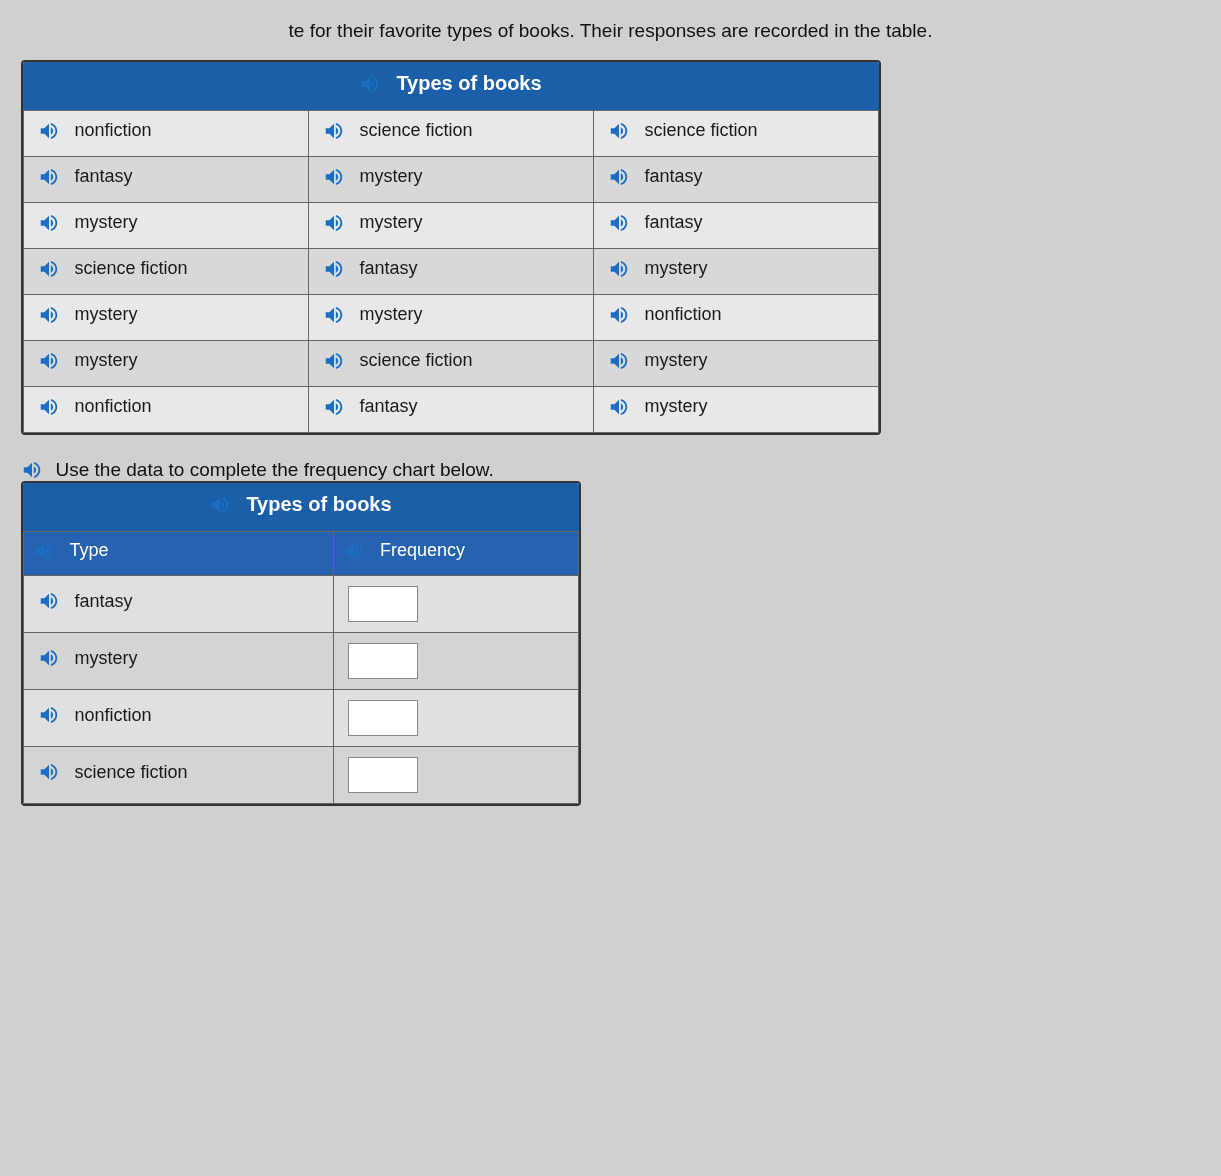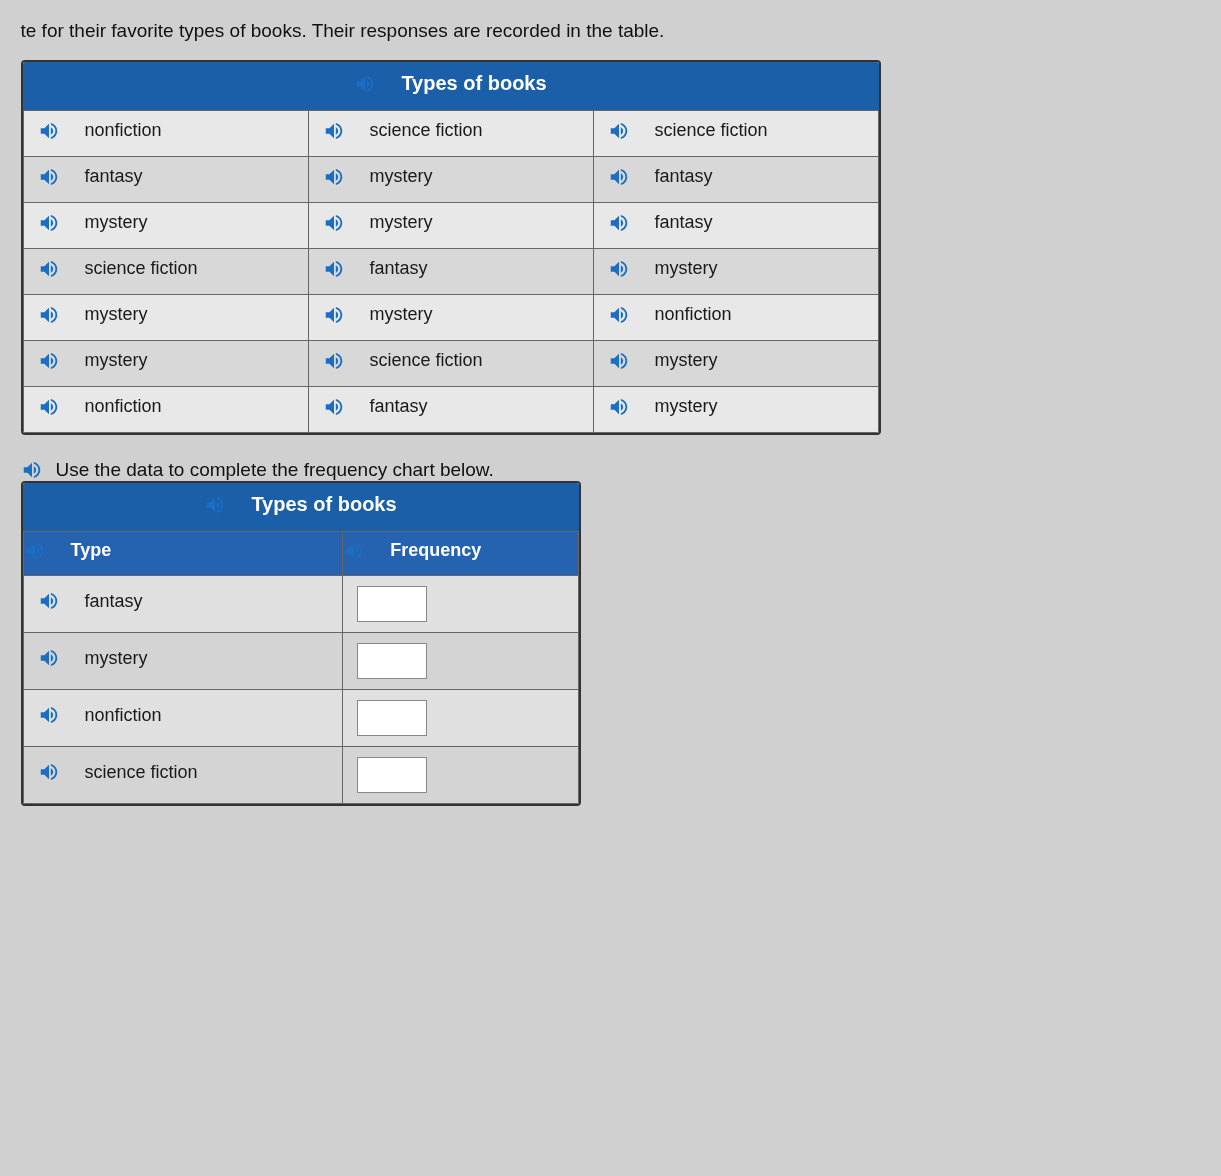--- a/index.html
+++ b/index.html
@@ -11,20 +11,21 @@
       color: #1a1a1a;
     }
     .page-container {
       max-width: 1180px;
       margin: 0 auto;
     }
     .intro-text {
       font-size: 19px;
       margin-bottom: 18px;
       color: #111;
+      text-align: center;
     }
     
     .data-table-wrapper {
       background: white;
       border: 2px solid #333;
       border-radius: 4px;
       overflow: hidden;
       margin-bottom: 24px;
       max-width: 860px;
     }
@@ -47,21 +48,21 @@
       font-size: 18px;
       background: #e8e8e8;
     }
     .data-table tr:nth-child(even) td {
       background: #d8d8d8;
     }
     
     .speaker {
       display: inline-flex;
       align-items: center;
-      gap: 20px;
+      gap: 10px;
       cursor: pointer;
     }
     
     .instruction-line {
       display: flex;
       align-items: center;
       gap: 8px;
       font-size: 19px;
       color: #111;
     }
@@ -81,23 +82,23 @@
       text-align: center;
       padding: 10px 12px;
     }
     .freq-table {
       width: 100%;
       border-collapse: collapse;
     }
     .freq-table th {
       background: #2563b0;
       color: white;
-      font-weight: bold;
+      font-weight: normal;
       font-size: 18px;
-      padding: 8px 0;
+      padding: 8px 9px;
       border: 1.5px solid #666;
       text-align: left;
     }
     .freq-table td {
       border: 1.5px solid #666;
       padding: 10px 14px;
       vertical-align: middle;
       font-size: 18px;
       background: #e0e0e0;
     }

